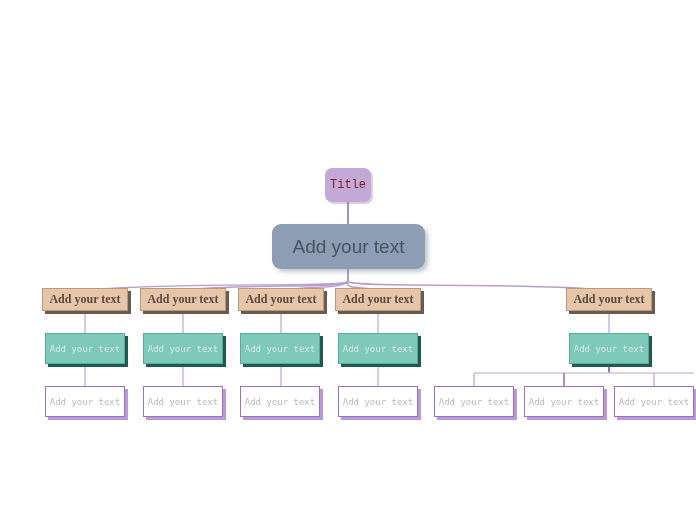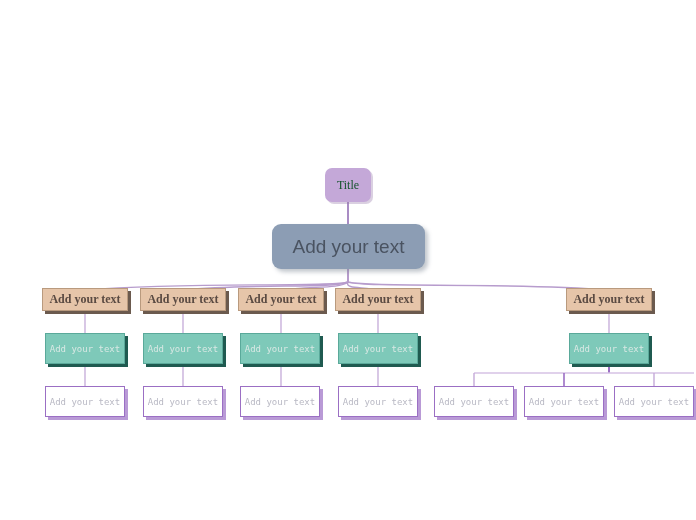--- a/index.html
+++ b/index.html
@@ -13,22 +13,22 @@
   #canvas{position:relative;width:696px;height:520px;overflow:hidden;}
   #links{position:absolute;left:0;top:0;width:696px;height:520px;}
 
   .node{position:absolute;box-sizing:border-box;display:flex;
         align-items:center;justify-content:center;text-align:center;}
 
   
   .n-title{
     background:#c4a8d8;
     border-radius:7px;
-    color:#14532d;
-    font-family:Liberation Serif, serif;
+    color:#7f1d1d;
+    font-family:Liberation Mono, monospace;
     font-size:12px;
     box-shadow:2px 2px 0 rgba(150,120,170,.35);
   }
 
   
   .n-main{
     background:#8c9db4;
     border-radius:9px;
     color:#4a5361;
     font-family:"Liberation Sans",sans-serif;

